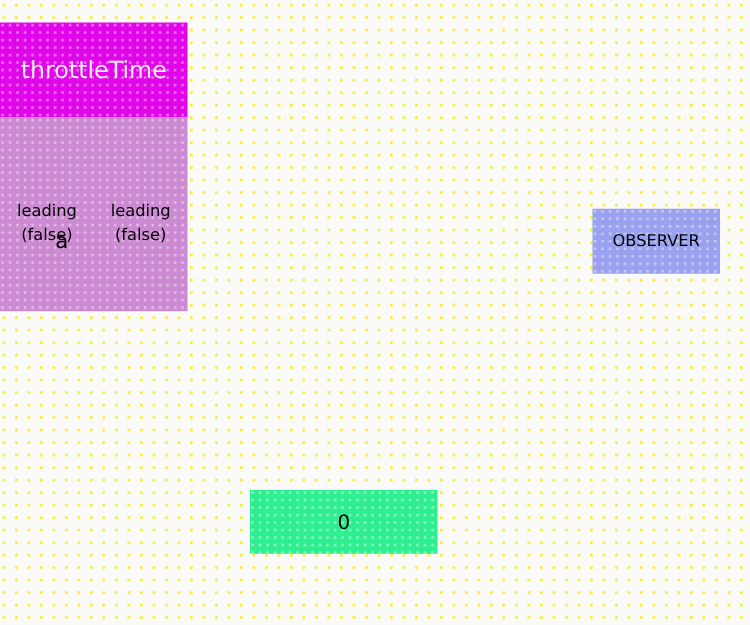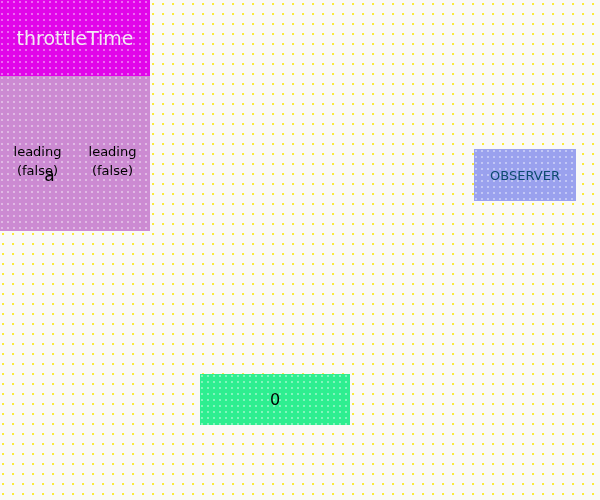--- a/index.html
+++ b/index.html
@@ -22,20 +22,21 @@
     background-image:
       radial-gradient(circle at 1px 1px, #fbec3a 1px, rgba(0,0,0,0) 1.6px);
     background-size: 10px 10px;
     background-position: 2px 3px;
   }
 
   
   .tex {
     position: absolute;
     box-sizing: border-box;
+    margin-top: 18px;
   }
   .tex::after {
     content: "";
     position: absolute;
     inset: 0;
     pointer-events: none;
     background-image:
       radial-gradient(circle at 1px 1px, rgba(255,255,255,0.40) 1px, rgba(0,0,0,0) 1.5px);
     background-size: 6px 6px;
     background-position: 1px 1px;
@@ -124,21 +125,21 @@
     width: 102px;
     height: 52px;
     background-color: #9aa1ee;
   }
   #observer-box .lbl {
     position: absolute;
     inset: 0;
     display: flex;
     align-items: center;
     justify-content: center;
-    color: #0c4a6e;
+    color: #000000;
     font-size: 13px;
     line-height: 1;
     z-index: 2;
   }
 
   
   #output-box {
     left: 200px;
     top: 374px;
     width: 150px;

